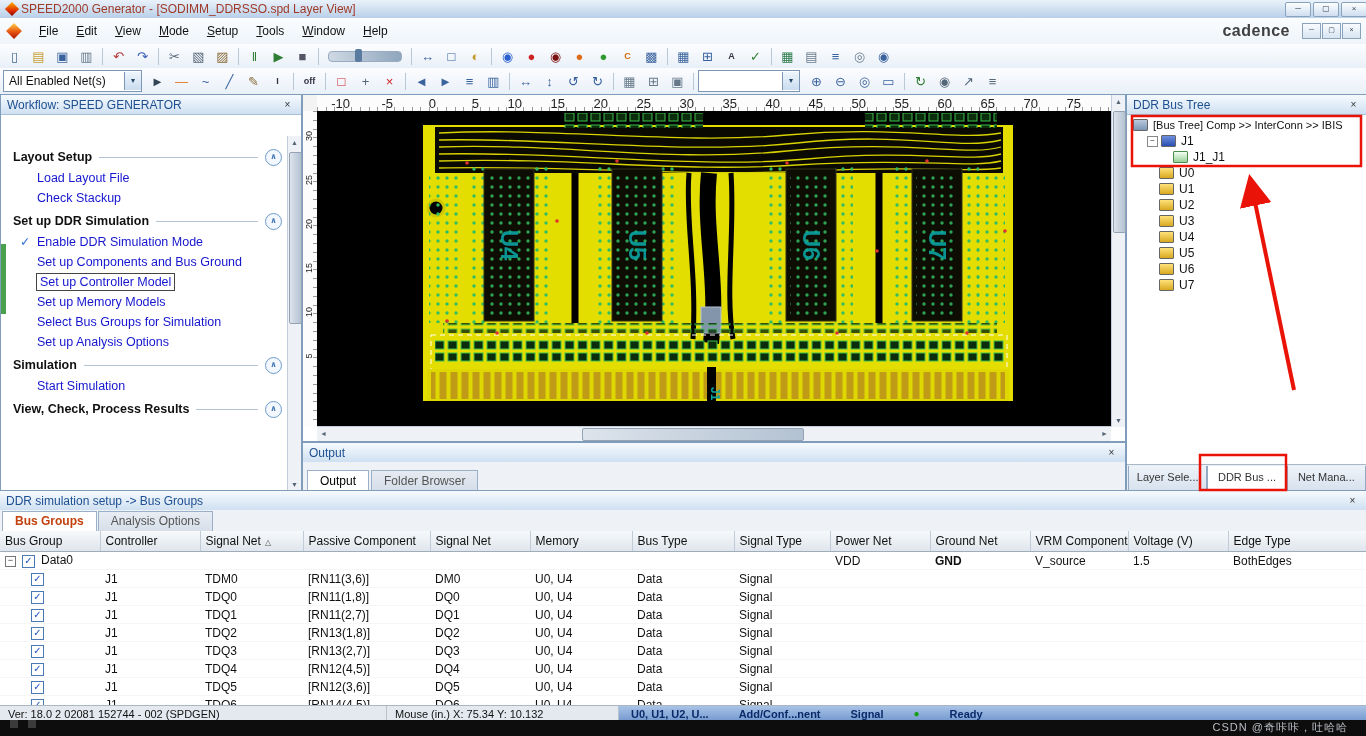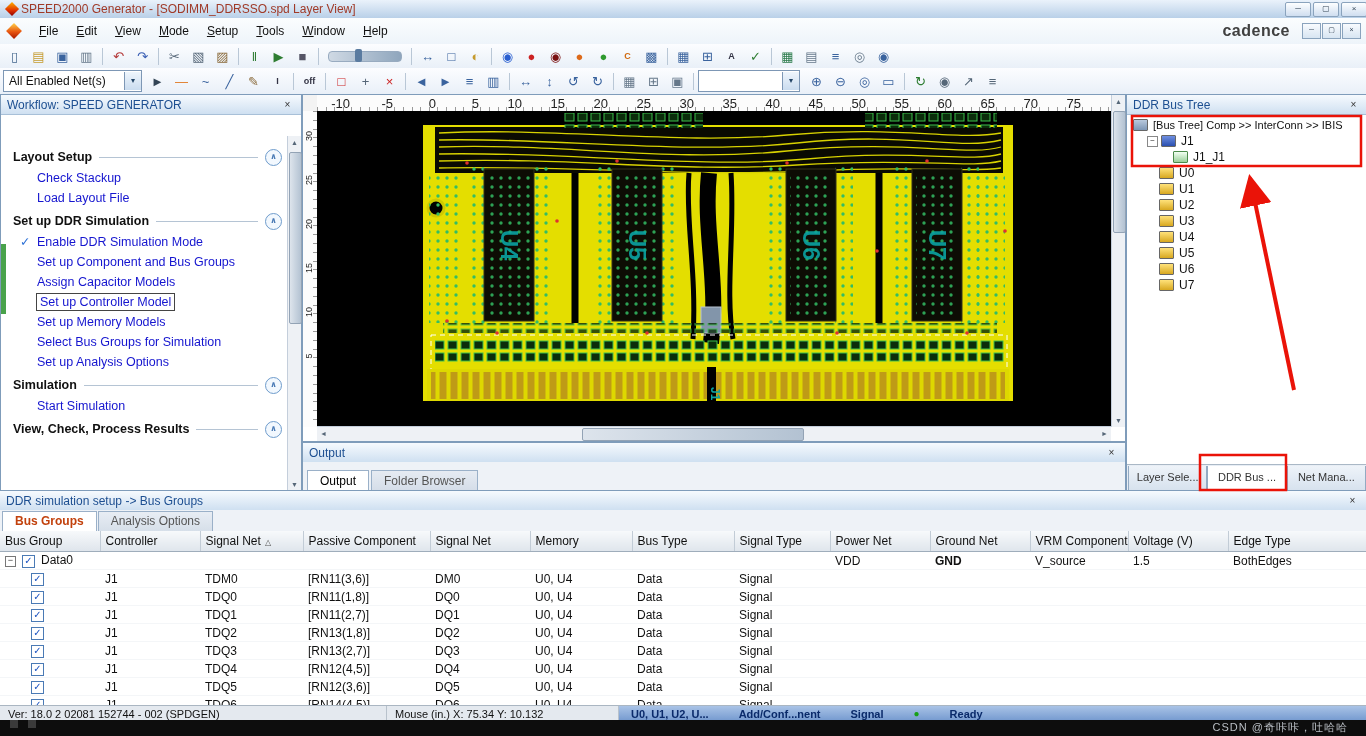--- a/index.html
+++ b/index.html
@@ -270,30 +270,29 @@
   <div class="phead">
     <span>Workflow: SPEED GENERATOR</span>
     <span class="pclose">×</span>
   </div>
   <div id="wf-body">
       <div class="wf-sec">
         <span>Layout Setup</span>
         <span class="wf-line"></span>
         <span class="wf-circle">∧</span>
       </div>
+      <div class="wf-item"><span>Load Layout File</span></div>
       <div class="wf-item"><span>Check Stackup</span></div>
-      <div class="wf-item"><span>Load Layout File</span></div>
       <div class="wf-sec">
         <span>Set up DDR Simulation</span>
         <span class="wf-line"></span>
         <span class="wf-circle">∧</span>
       </div>
       <div class="wf-item"><span class="wf-check">✓</span><span>Enable DDR Simulation Mode</span></div>
-      <div class="wf-item"><span>Set up Component and Bus Groups</span></div>
-      <div class="wf-item"><span>Assign Capacitor Models</span></div>
+      <div class="wf-item"><span>Set up Components and Bus Ground</span></div>
       <div class="wf-item"><span class="boxed">Set up Controller Model</span></div>
       <div class="wf-item"><span>Set up Memory Models</span></div>
       <div class="wf-item"><span>Select Bus Groups for Simulation</span></div>
       <div class="wf-item"><span>Set up Analysis Options</span></div>
       <div class="wf-sec">
         <span>Simulation</span>
         <span class="wf-line"></span>
         <span class="wf-circle">∧</span>
       </div>
       <div class="wf-item"><span>Start Simulation</span></div>

